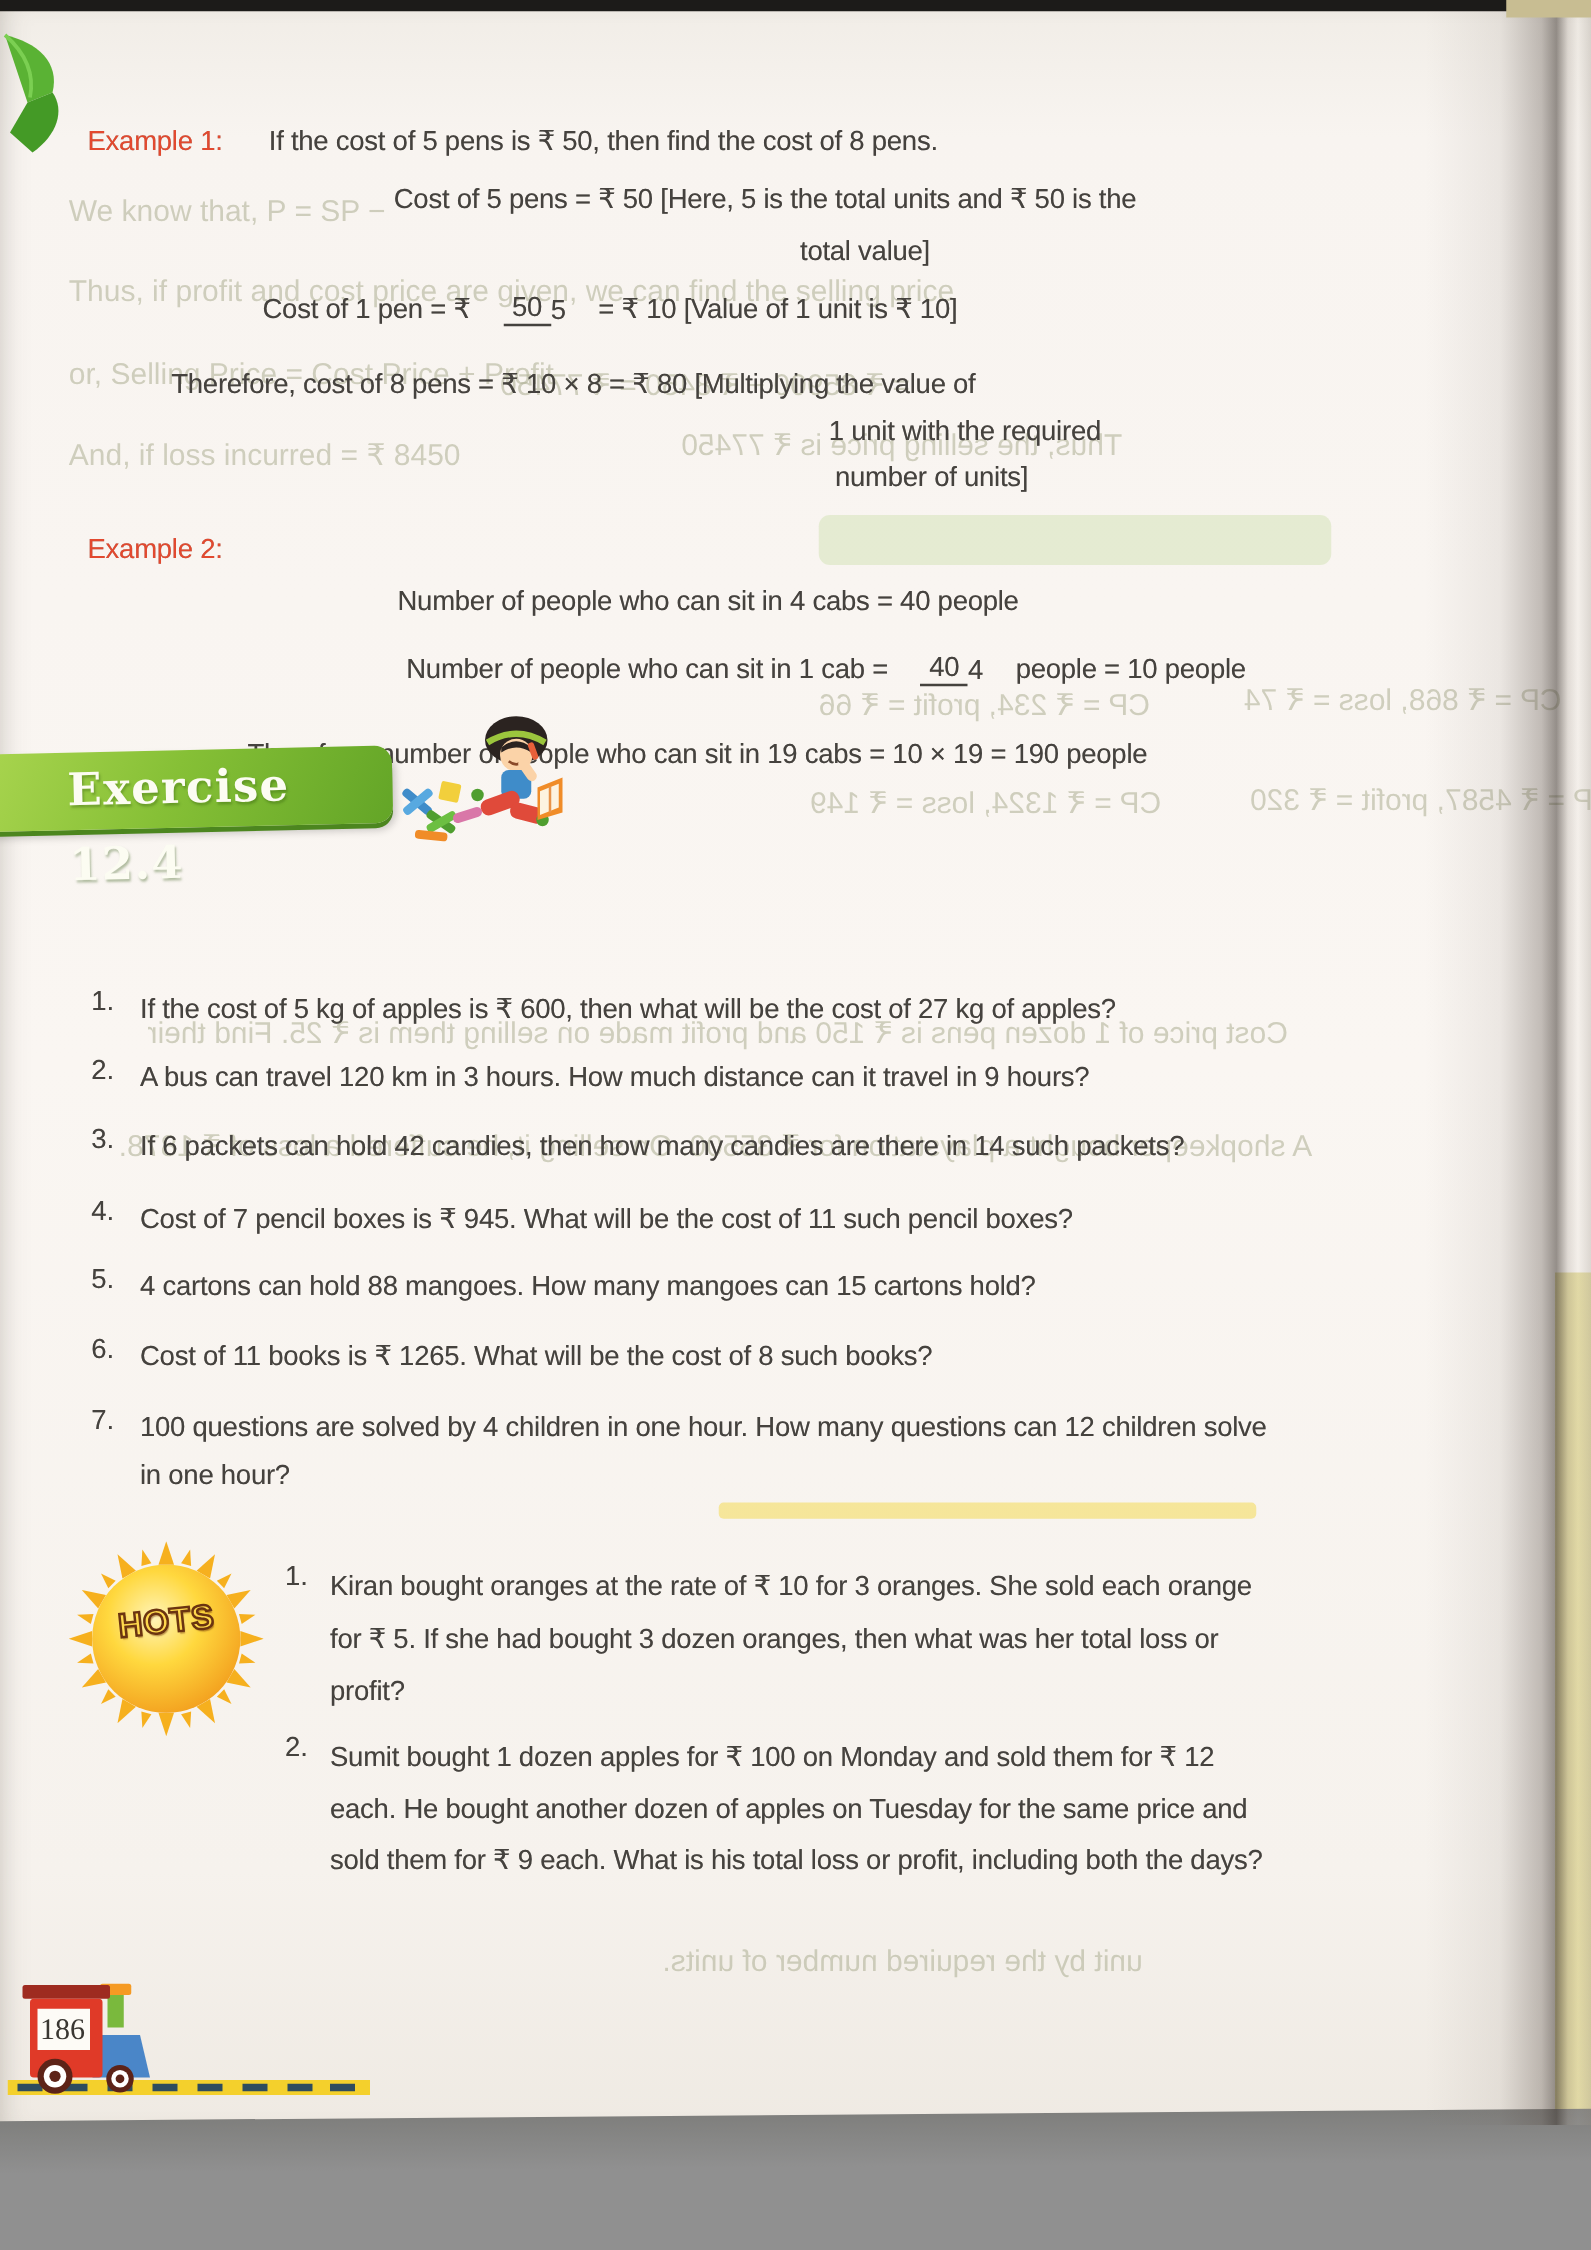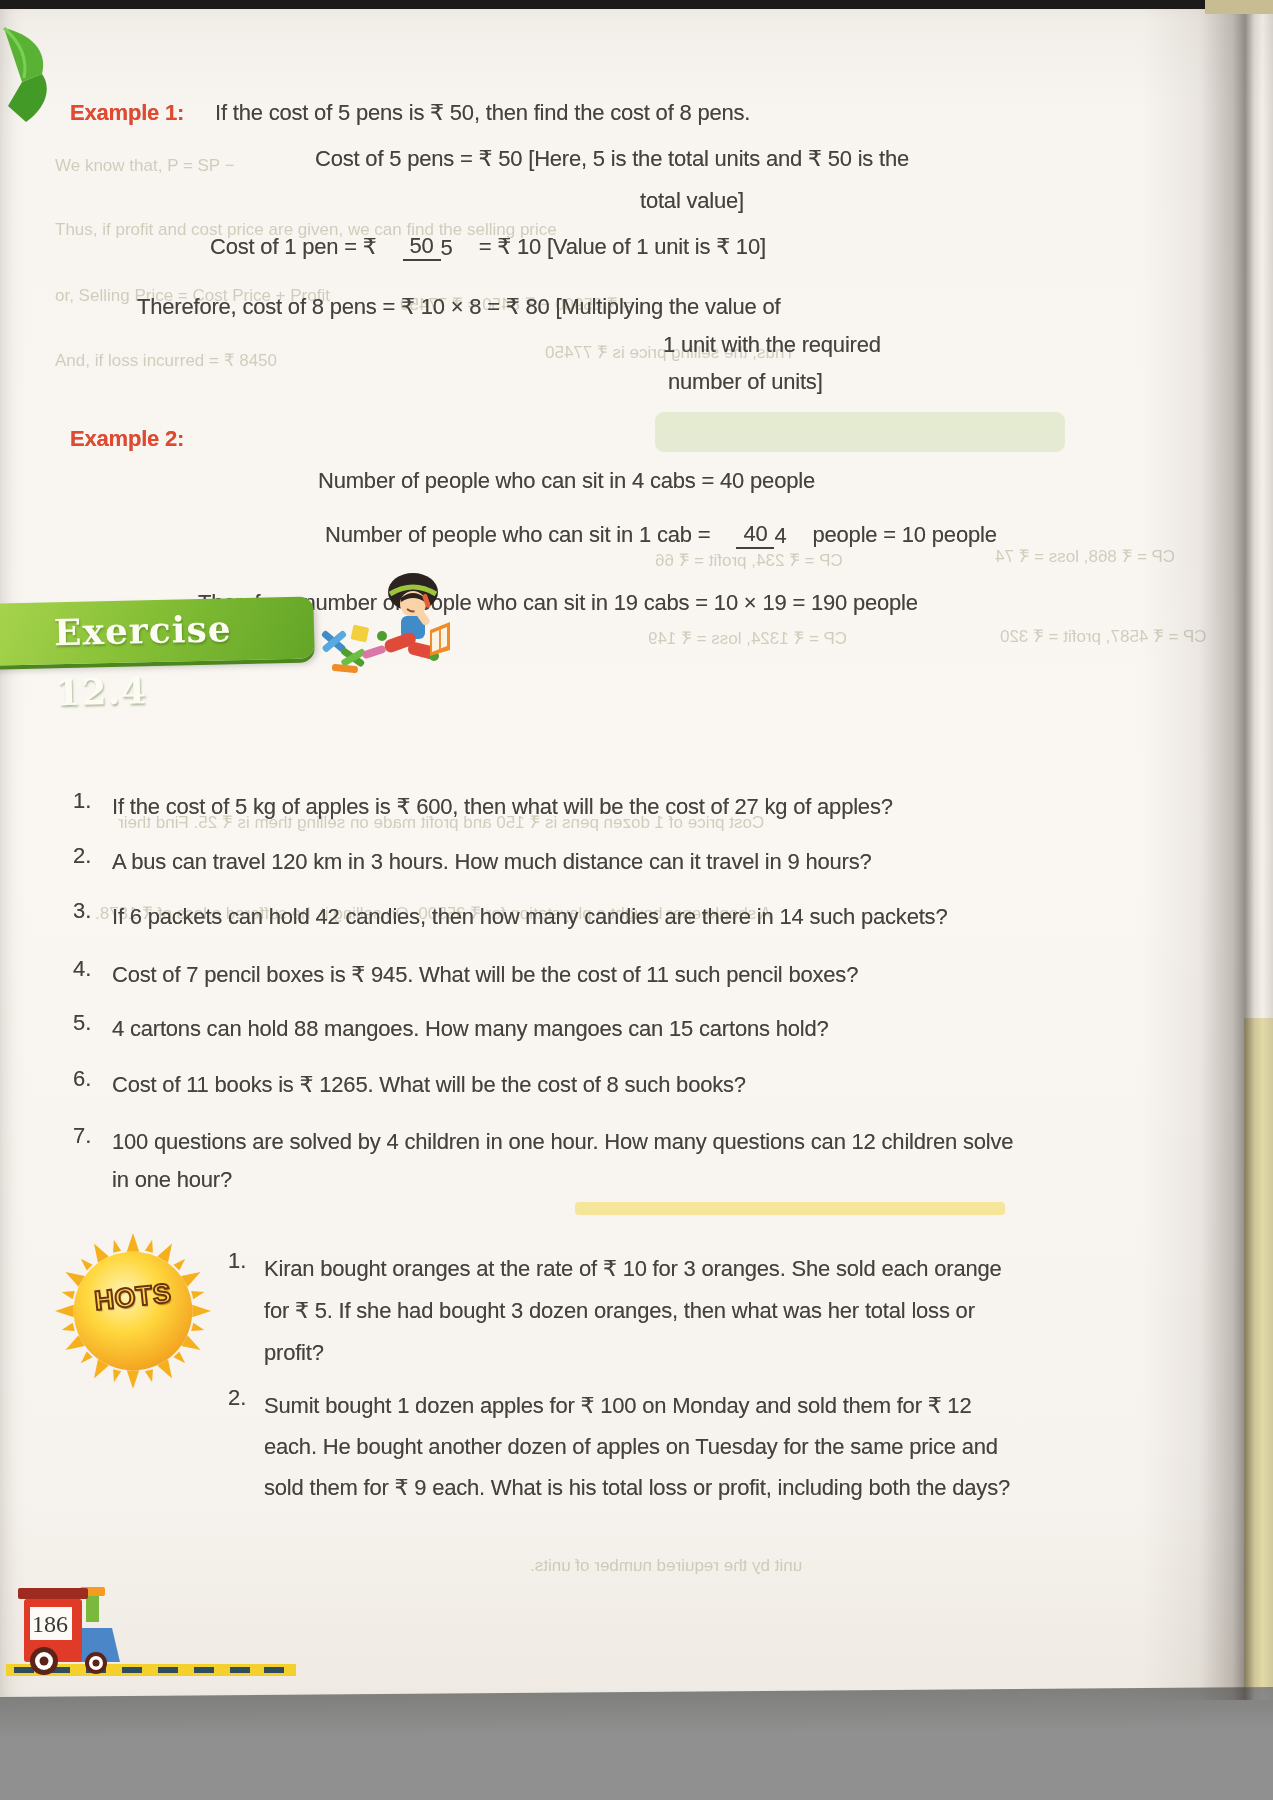--- a/index.html
+++ b/index.html
@@ -18,32 +18,32 @@
   .top-tan{position:absolute;left:1205px;top:0;width:68px;height:14px;background:#c8bd92;z-index:10;}
   .next-page{position:absolute;left:1244px;top:1018px;width:29px;height:679px;
     background:linear-gradient(to right,#ddd49a,#e8e0a8);z-index:3;}
   .right-curl{position:absolute;left:1140px;top:8px;width:133px;height:1692px;z-index:8;pointer-events:none;
     background:linear-gradient(to right,
       rgba(110,100,92,0) 0%,rgba(110,100,92,.10) 45%,rgba(95,85,78,.36) 70%,
       rgba(66,58,52,.55) 79%,rgba(150,140,130,.26) 86%,rgba(205,197,186,.12) 92%,rgba(150,142,132,.30) 100%);}
   .bottom-gray{position:absolute;left:-12px;top:1697px;width:1300px;height:140px;
     background:linear-gradient(180deg,#7f7f7d,#909090 30%);transform:rotate(-.45deg);transform-origin:left top;z-index:7;}
   
-  .ghost{position:absolute;color:#adaf93;opacity:.55;font-size:17px;white-space:nowrap;
+  .ghost{position:absolute;color:#adaf93;opacity:.55;font-size:24px;white-space:nowrap;
     filter:blur(.4px);z-index:1;}
   .ghost.m{transform:scaleX(-1);}
   .ghost-banner{position:absolute;left:655px;top:412px;width:410px;height:40px;border-radius:9px;
     background:rgba(139,195,74,.18);z-index:1;}
   .ghost-highlight{position:absolute;left:575px;top:1202px;width:430px;height:13px;border-radius:4px;
     background:rgba(244,215,70,.5);z-index:1;}
   
   .txt{position:absolute;font-size:22px;letter-spacing:-.2px;color:#45423e;white-space:nowrap;z-index:4;
     text-shadow:0 0 .4px rgba(60,55,50,.45);}
   .wrap{white-space:normal;line-height:38px;}
-  .ex-label{color:#e2492f;font-weight:700;}
+  .ex-label{color:#e2492f;font-weight:400;}
   .eqline{position:absolute;display:flex;align-items:center;gap:26px;z-index:4;font-size:22px;
     letter-spacing:-.2px;color:#45423e;text-shadow:0 0 .4px rgba(60,55,50,.45);}
   .frac{display:inline-flex;flex-direction:row;align-items:center;line-height:1.15;font-size:22px;}
   .frac .num{border-bottom:2px solid #45423e;padding:0 7px 1px;}
   .frac .den{padding-top:1px;}
   
   .banner{position:absolute;left:-8px;top:600px;width:322px;height:62px;z-index:5;
     transform:rotate(-1.3deg);border-radius:4px 14px 14px 4px;
     background:linear-gradient(115deg,#a8d44e 0%,#86c036 45%,#63a527 100%);
     box-shadow:0 4px 0 #4c861f,2px 5px 7px rgba(0,0,0,.22);}

